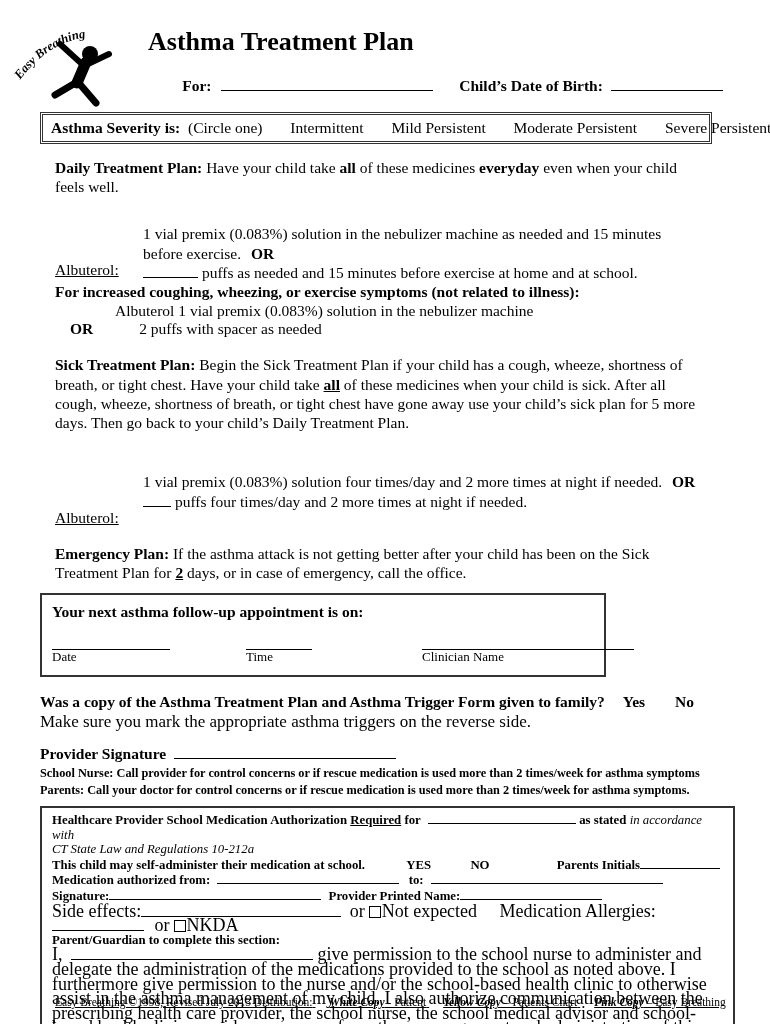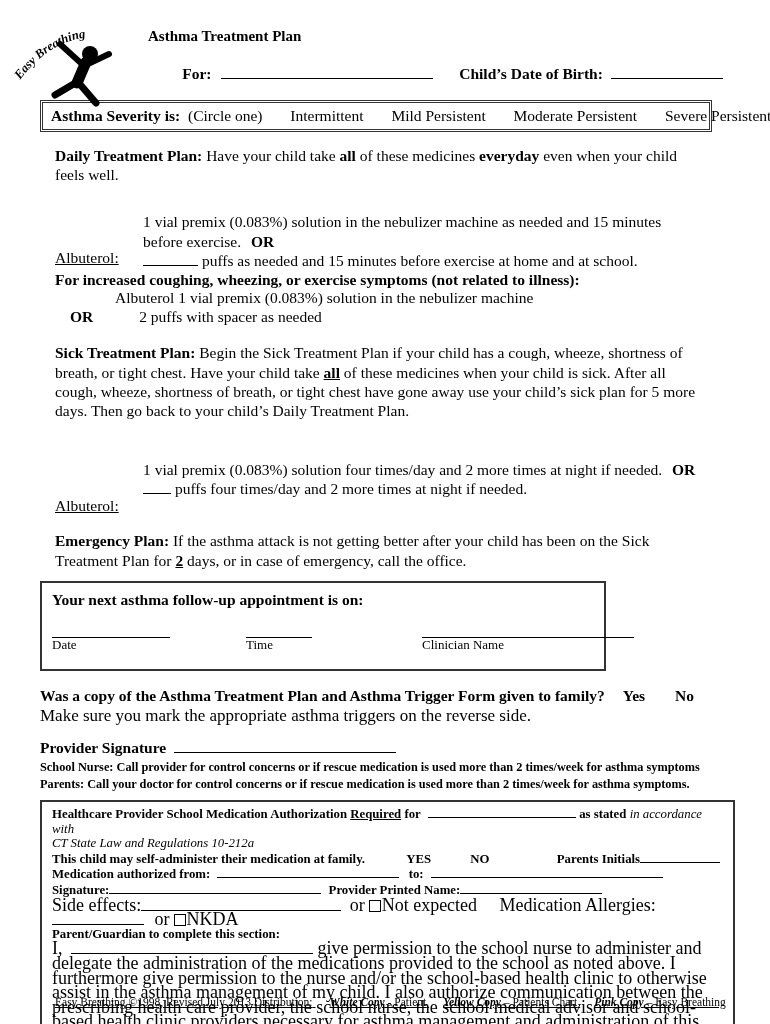--- a/index.html
+++ b/index.html
@@ -5,41 +5,41 @@
   html,body{margin:0;padding:0;background:#fff;}
   body{width:770px;height:1024px;position:relative;color:#000;
        font-family:"Liberation Serif","DejaVu Serif",serif;font-size:15.5px;line-height:1.24;overflow:hidden;}
   .page{position:absolute;inset:0;padding:24px 35px 0 40px;box-sizing:border-box;}
   .b{font-weight:bold}
   .i{font-style:italic}
   .u{text-decoration:underline}
   .blank{display:inline-block;border-bottom:1px solid #000;height:13px;vertical-align:baseline;}
   .blank.sm{height:11px}
   .logo{position:absolute;left:14px;top:18px;width:120px;height:92px;}
-  h1{font-size:15px;margin:4px 0 0 108px;font-weight:bold;line-height:1.1;}
+  h1{font-size:26px;margin:4px 0 0 108px;font-weight:bold;line-height:1.1;}
   .for-row{margin:19px 0 0 130px;white-space:nowrap;text-align:center;}
   .date-row{margin:17px 0 0 75px;white-space:nowrap;}
   .ml4{margin-left:4px}.ml6{margin-left:6px}.ml14{margin-left:14px}.ml22{margin-left:22px}.ml26{margin-left:26px}
   .sev-box{margin-top:17px;width:672px;border:3px double #333;padding:3px 8px 4px;box-sizing:border-box;white-space:nowrap;}
   .sev-opt{font-weight:normal;margin-left:24px;}
   .sev-opt:first-of-type{margin-left:36px;}
   .para{margin-left:15px;}
   .daily-para{margin-top:14px;width:648px;}
   .med-row{display:flex;margin-left:15px;}
   .med-row.daily{margin-top:28px;}
   .med-row.sick{margin-top:40px;}
   .med-label{width:88px;flex:none;margin-top:36px;}
   .med-body{width:560px;}
   .inc{margin-left:15px;line-height:1.19;margin-top:1px;}
   .inc-line1{margin-left:60px;text-align:center;}
   .inc-or{margin-left:15px;font-weight:bold;}
   .inc-line2{margin-left:42px;}
   .sick-para{margin-top:17px;width:655px;}
   .emerg-para{margin-top:16px;width:648px;}
-  .fu-box{margin-top:11px;width:566px;border:2px solid #333;padding:7px 10px 16px;box-sizing:border-box;}
+  .fu-box{margin-top:11px;width:566px;border:2px solid #333;padding:7px 10px 10px;box-sizing:border-box;}
   .fu-fields{display:flex;margin-top:16px;font-size:13px;line-height:1.15;}
   .fline{display:block;border-bottom:1px solid #000;height:12px;}
   .fu-f2{margin-left:76px}.fu-f3{margin-left:110px}
   .family-row{margin-top:15px;}
   .small-note{font-size:17px;margin-top:0px;}
   .sig-row{margin-top:12px;}
   .nurse-notes{font-size:12.3px;font-weight:bold;line-height:1.28;margin-top:2px;}
   .auth-box{margin-top:7px;width:695px;border:2px solid #333;padding:4px 10px 6px;box-sizing:border-box;
             font-size:12.8px;line-height:14.6px;}
   .auth-small{font-size:18px;}
@@ -158,21 +158,21 @@
   <div class="nurse-notes">School Nurse:  Call provider for control concerns or if rescue medication is used more than 2 times/week for asthma symptoms</div>
   <div class="nurse-notes">Parents:  Call your doctor for control concerns or if rescue medication is used more than 2 times/week for asthma symptoms.</div>
 
   <div class="auth-box">
     <div>
       <span class="b">Healthcare Provider School Medication Authorization </span><span class="b u">Required</span><span class="b"> for</span>
       <span class="blank sm ml4" style="width:148px"></span><span class="b"> as stated </span><span class="i">in accordance with</span>
     </div>
     <div class="i">CT State Law and Regulations 10-212a</div>
     <div>
-      <span class="b">This child may self-administer their medication at family.</span>
+      <span class="b">This child may self-administer their medication at school.</span>
       <span class="b" style="margin-left:38px">YES</span>
       <span class="b" style="margin-left:36px">NO</span>
       <span class="b" style="margin-left:64px">Parents Initials</span><span class="blank sm" style="width:80px"></span>
     </div>
     <div>
       <span class="b">Medication authorized from:</span>
       <span class="blank sm ml4" style="width:182px"></span>
       <span class="b ml6">to:</span>
       <span class="blank sm ml4" style="width:232px"></span>
     </div>

